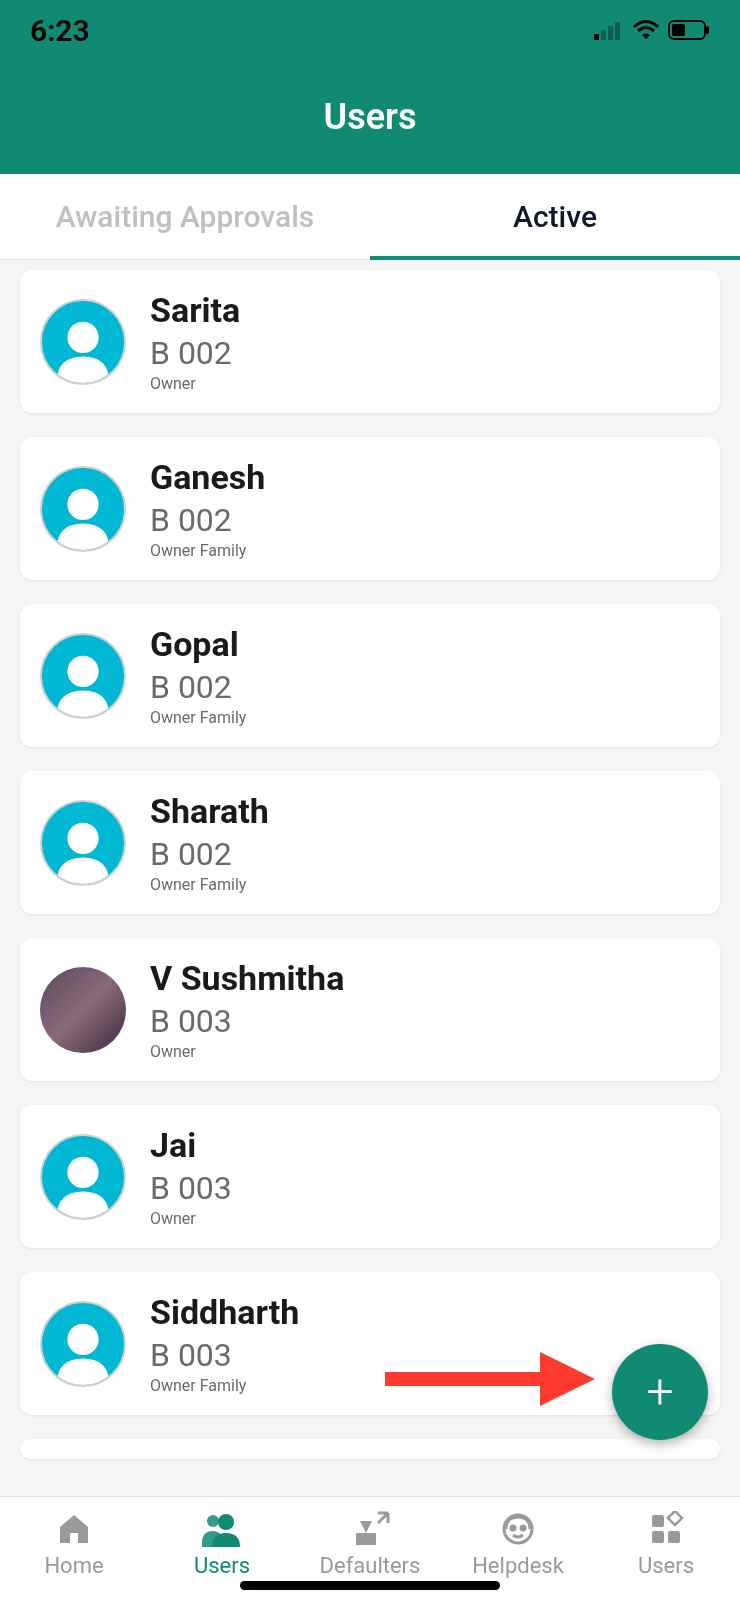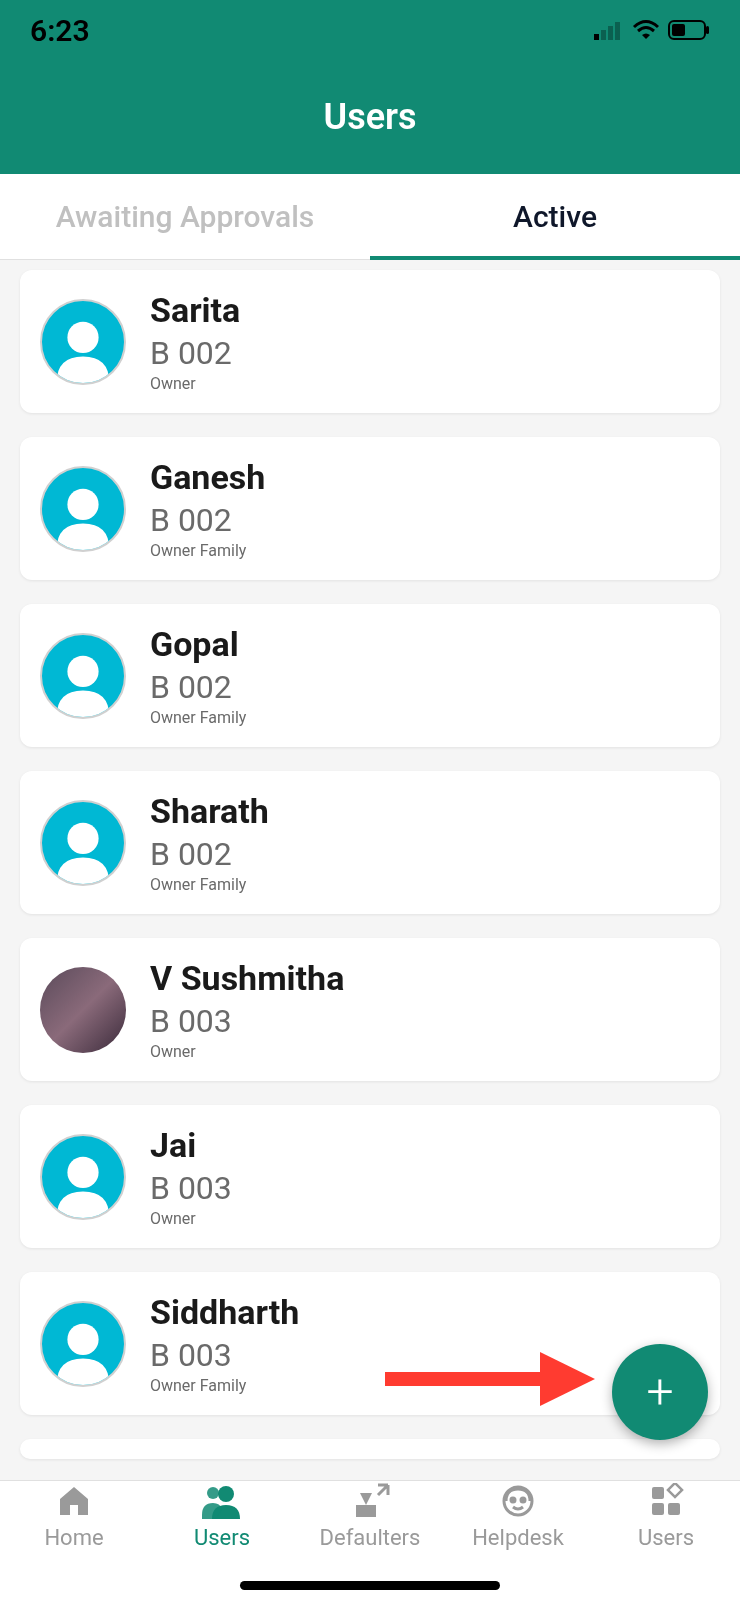--- a/index.html
+++ b/index.html
@@ -162,27 +162,27 @@
       left: 385px;
       bottom: 190px;
       z-index: 9;
     }
     
     .bottom-nav {
       position: absolute;
       bottom: 0;
       left: 0;
       right: 0;
-      height: 120px;
+      height: 104px;
       background: #fff;
       border-top: 1px solid #e0e0e0;
       display: flex;
       justify-content: space-around;
       align-items: flex-start;
-      padding-top: 0;
+      padding-top: 12px;
     }
     .nav-item {
       display: flex;
       flex-direction: column;
       align-items: center;
       gap: 4px;
       cursor: pointer;
       color: #9a9a9a;
       width: 120px;
     }

